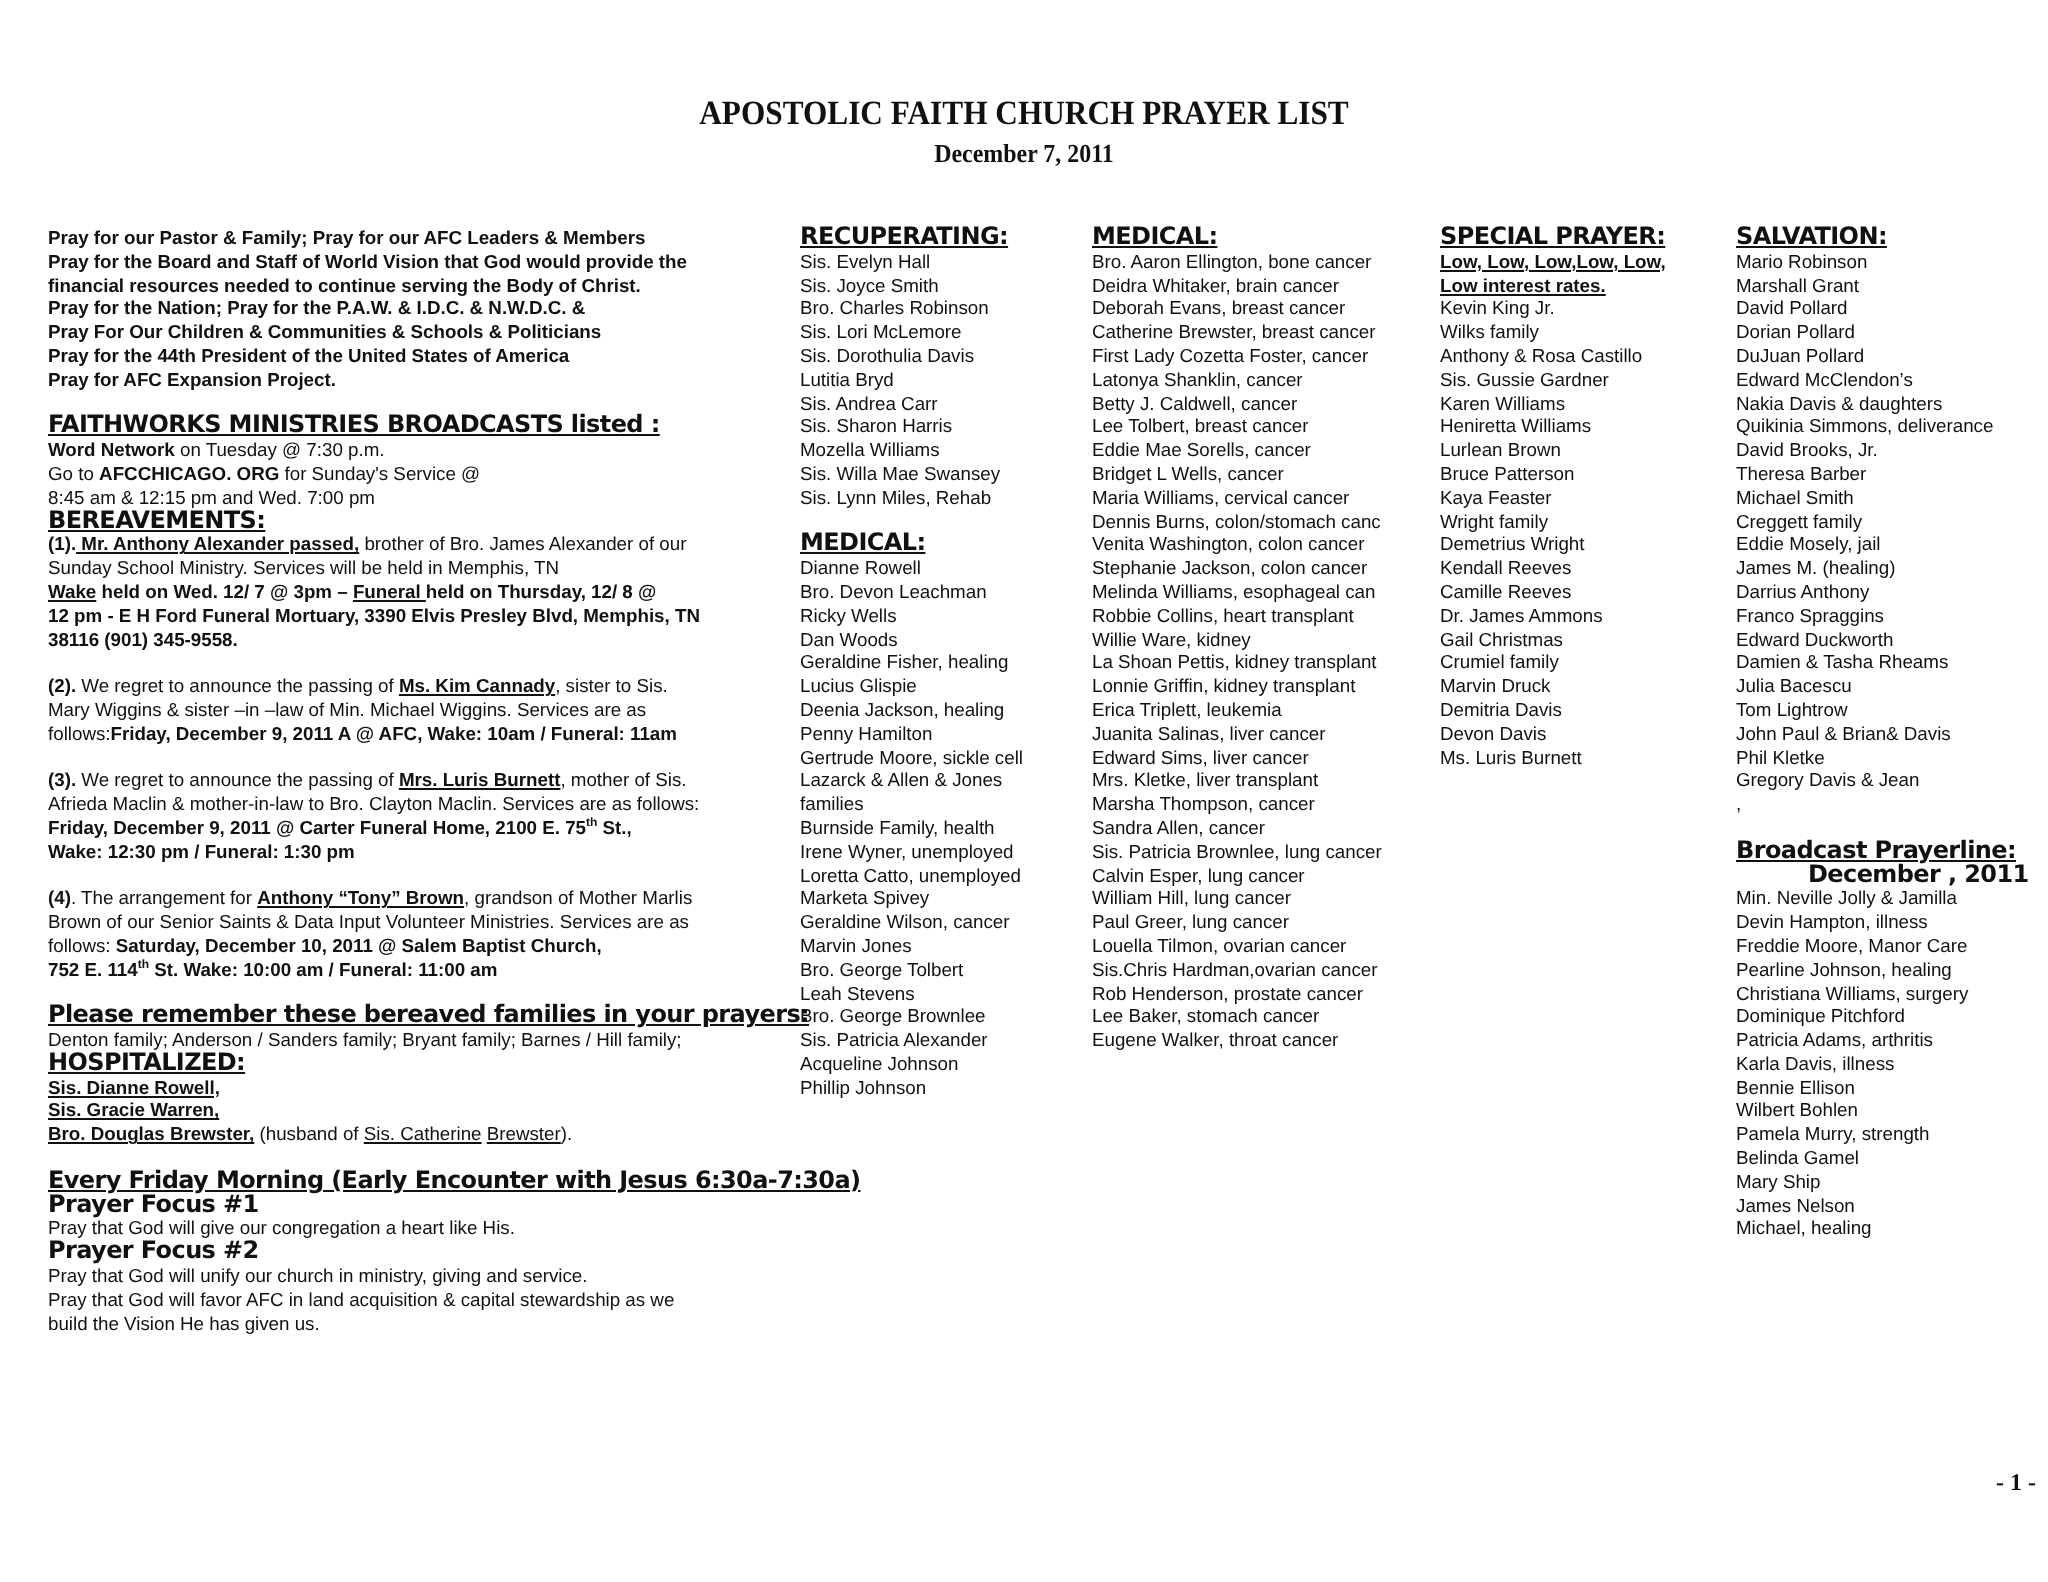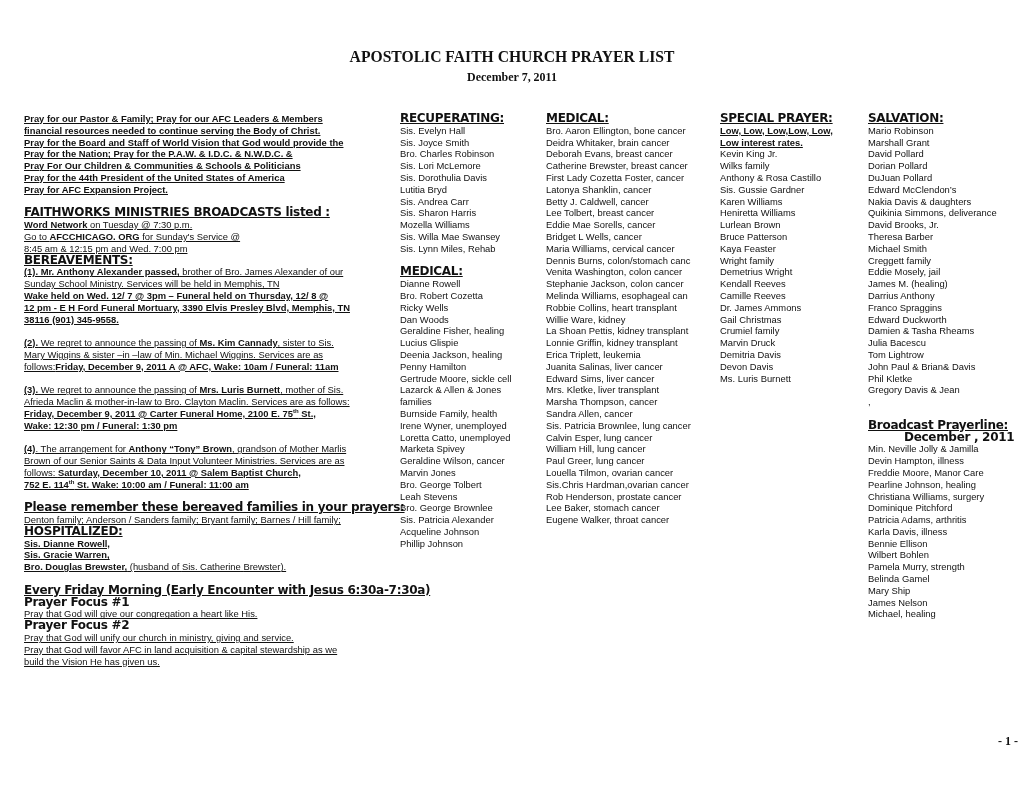--- a/index.html
+++ b/index.html
@@ -10,34 +10,34 @@
   .col div { min-height:11.8px; }
   .c1 { left:24px; width:365px; white-space:normal; }
   .c2 { left:400px; width:140px; }
   .c3 { left:546px; width:170px; }
   .c4 { left:720px; width:140px; }
   .c5 { left:868px; width:156px; }
   .hdr { font-family:"DejaVu Sans", sans-serif; font-weight:900; text-decoration:underline; font-size:12px; letter-spacing:-0.3px; transform-origin:left; }
   .b { font-weight:bold; }
   .u { text-decoration:underline; }
   .gap { height:11.8px; }
-  .c1 .line { white-space:nowrap;text-decoration:underline; }
+  .c1 .line { white-space:nowrap; }
   .pagenum { position:absolute; right:6px; top:734px; font-family:"Liberation Serif", serif; font-weight:bold; font-size:12px; }
   sup { font-size:6px; line-height:0; }
 </style>
 </head>
 <body>
 
 <div class="title">APOSTOLIC FAITH CHURCH PRAYER LIST</div>
 <div class="subtitle">December 7, 2011</div>
 
 <div class="col c1">
   <div class="b line">Pray for our Pastor &amp; Family; Pray for our AFC Leaders &amp; Members</div>
+  <div class="b line">Pray for the Board and Staff of World Vision that God would provide the</div>
   <div class="b line">financial resources needed to continue serving the Body of Christ.</div>
-  <div class="b line">Pray for the Board and Staff of World Vision that God would provide the</div>
   <div class="b line">Pray for the Nation; Pray for the P.A.W. &amp; I.D.C. &amp; N.W.D.C. &amp;</div>
   <div class="b line">Pray For Our Children &amp; Communities &amp; Schools &amp; Politicians</div>
   <div class="b line">Pray for the 44th President of the United States of America</div>
   <div class="b line">Pray for AFC Expansion Project.</div>
   <div class="gap"></div>
 
   <div class="hdr line">FAITHWORKS MINISTRIES BROADCASTS listed :</div>
   <div class="line"><span class="b">Word Network</span><span> on Tuesday @ 7:30 p.m.</span></div>
   <div class="line"><span>Go to </span><span class="b">AFCCHICAGO. ORG</span><span>  for Sunday's Service @</span></div>
   <div class="line">8:45 am &amp; 12:15 pm and  Wed. 7:00 pm</div>
@@ -96,21 +96,21 @@
       <div>Sis. Andrea Carr</div>
       <div>Sis. Sharon Harris</div>
       <div>Mozella Williams</div>
       <div>Sis. Willa Mae Swansey</div>
       <div>Sis. Lynn Miles, Rehab</div>
     </div>
   <div class="gap"></div>
   <div class="hdr">MEDICAL:</div>
   <div id="medl-list">
       <div>Dianne Rowell</div>
-      <div>Bro. Robert Cozetta</div>
+      <div>Bro. Devon Leachman</div>
       <div>Ricky Wells</div>
       <div>Dan Woods</div>
       <div>Geraldine Fisher, healing</div>
       <div>Lucius Glispie</div>
       <div>Deenia Jackson, healing</div>
       <div>Penny Hamilton</div>
       <div>Gertrude Moore, sickle cell</div>
       <div>Lazarck &amp; Allen &amp; Jones</div>
       <div>families</div>
       <div>Burnside Family, health</div>

